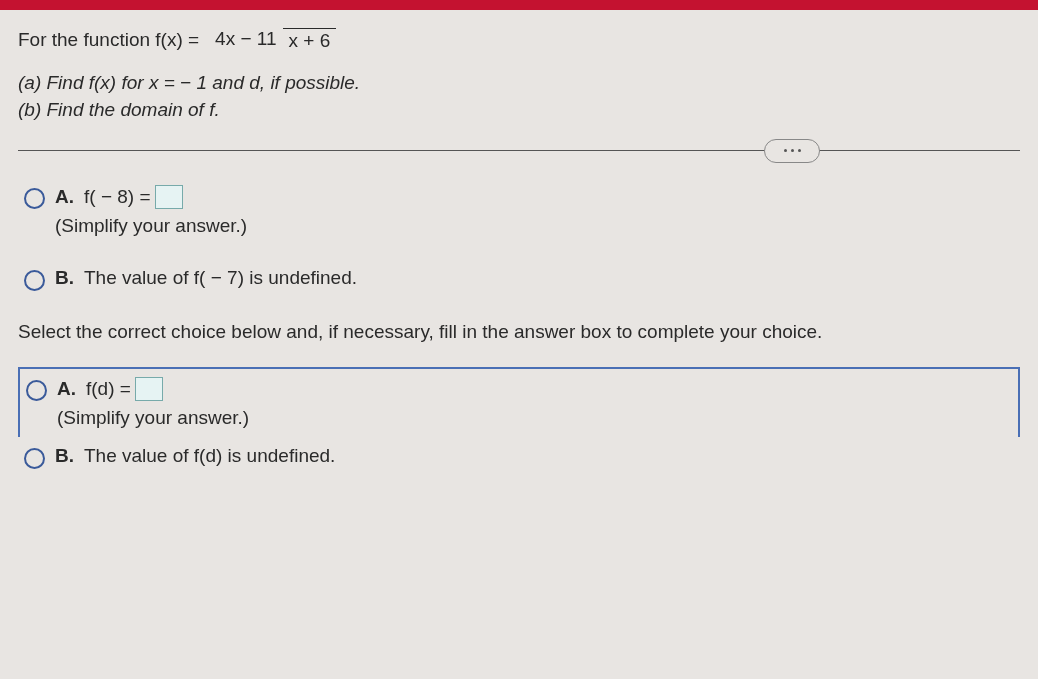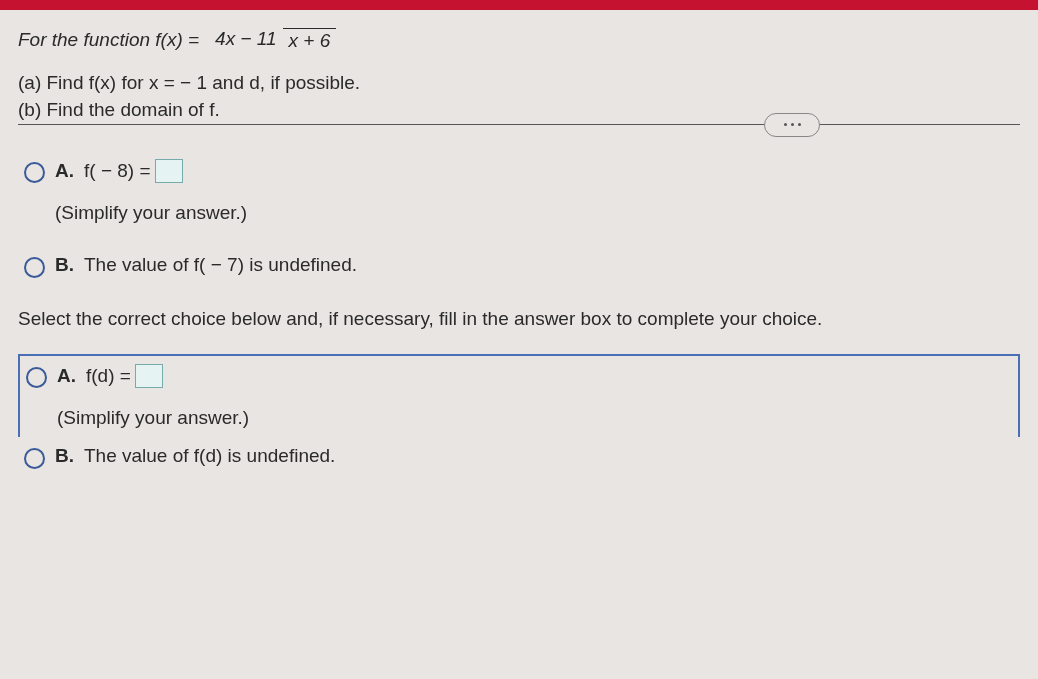--- a/index.html
+++ b/index.html
@@ -21,38 +21,39 @@
   .content {
     padding: 16px 18px 0 18px;
   }
   .intro {
     line-height: 1.5;
     display: flex;
     align-items: center;
     flex-wrap: wrap;
     gap: 4px;
     margin-bottom: 14px;
-    font-style: italic;
   }
   .frac {
     display: inline-flex;
     align-items: center;
     vertical-align: middle;
     margin: 0 6px;
     line-height: 1.1;
   }
   .frac .num {
     padding: 0 6px 2px 6px;
   }
   .frac .den {
     border-top: 1.5px solid #2a2a2a;
     padding: 2px 6px 0 6px;
   }
   .parts {
     line-height: 1.45;
+    margin-bottom: 26px;
+    font-style: italic;
   }
   .divider {
     position: relative;
     height: 1px;
     background: #555;
     margin: 0 0 34px 0;
   }
   .dots-pill {
     position: absolute;
     right: 200px;
@@ -105,21 +106,21 @@
     gap: 4px;
   }
   .answer-box {
     width: 26px;
     height: 22px;
     border: 1px solid #7aa;
     background: #e6f3f3;
     display: inline-block;
   }
   .hint {
-    margin-top: 19px;
+    margin-top: 6px;
   }
   .selected-frame {
     border: 2px solid #4a6fb5;
     border-bottom: none;
     padding: 8px 6px 8px 4px;
     margin: 6px 0 0 0;
   }
   .section-gap {
     height: 14px;
   }

